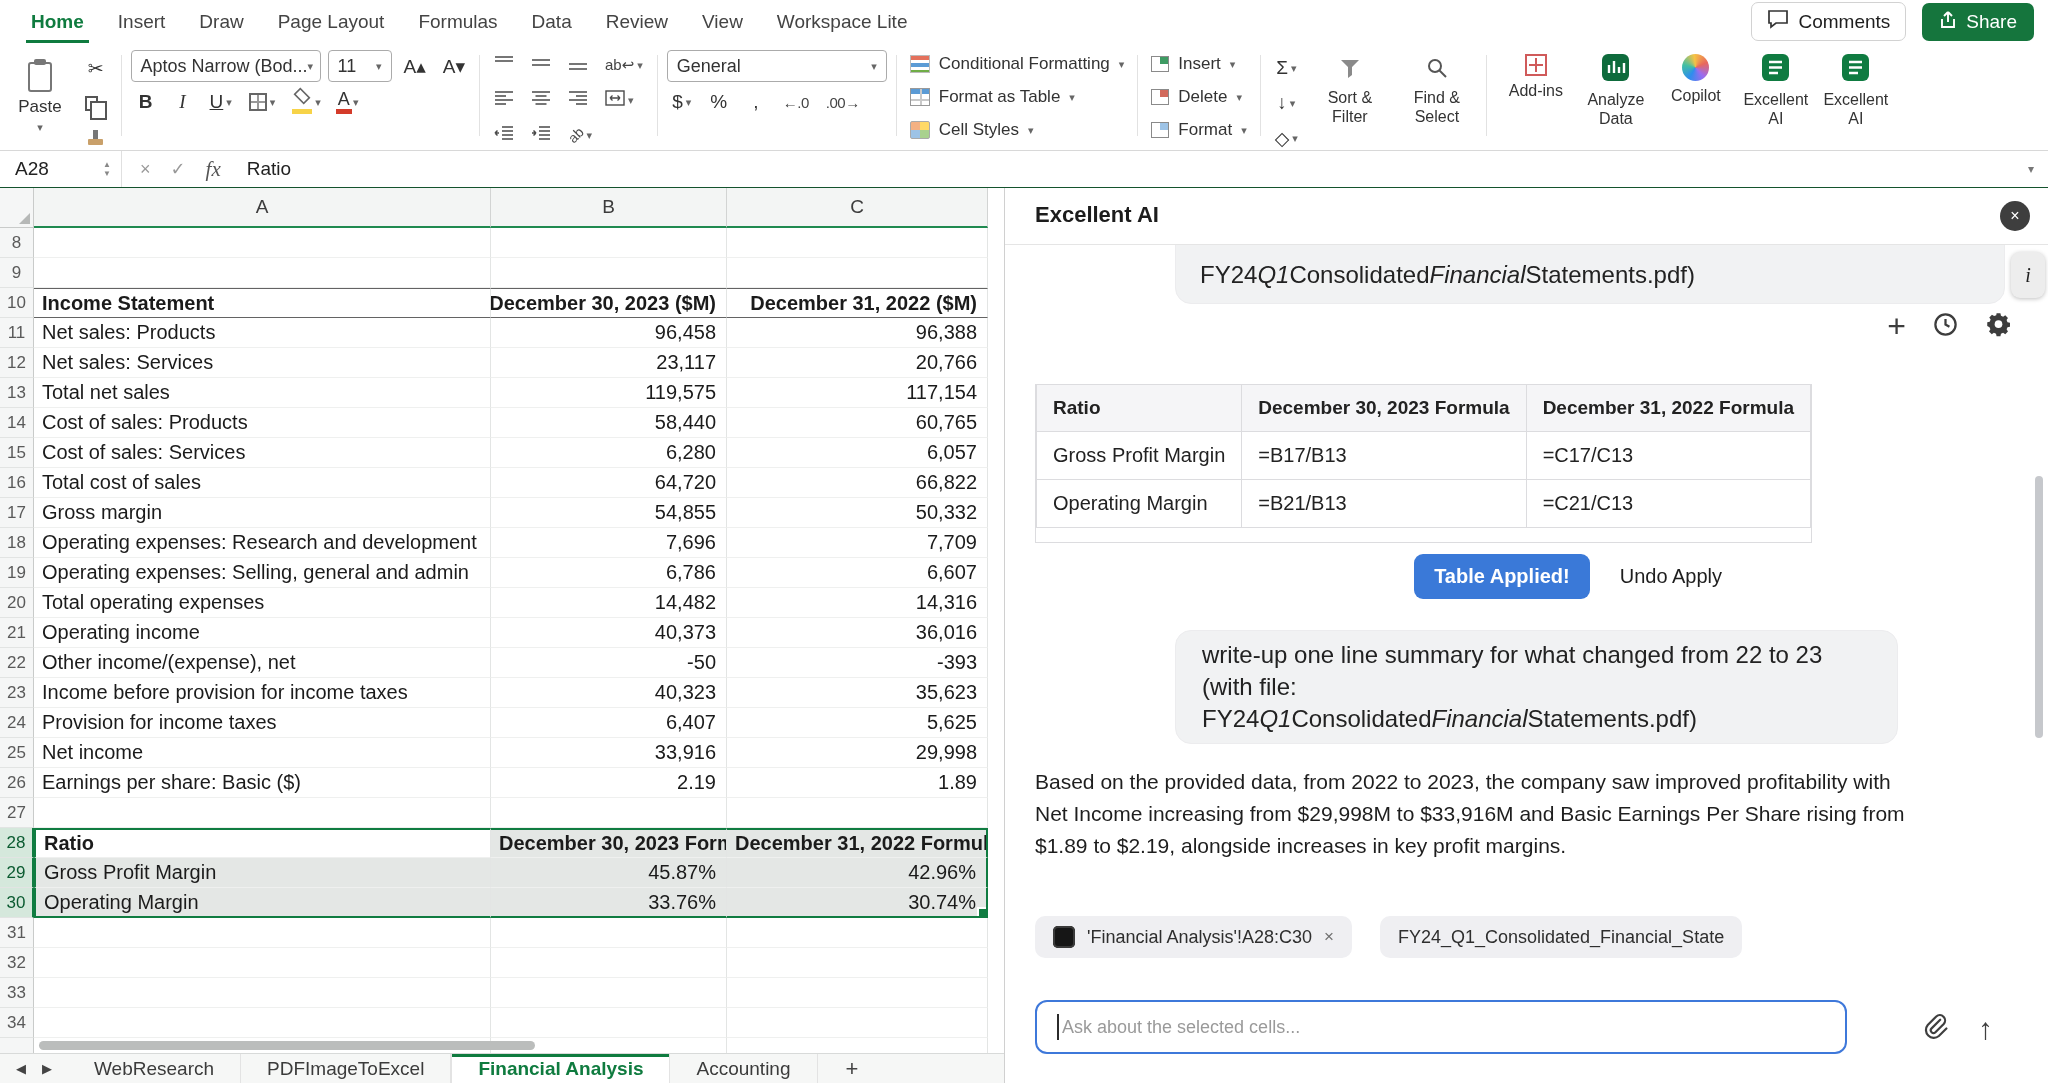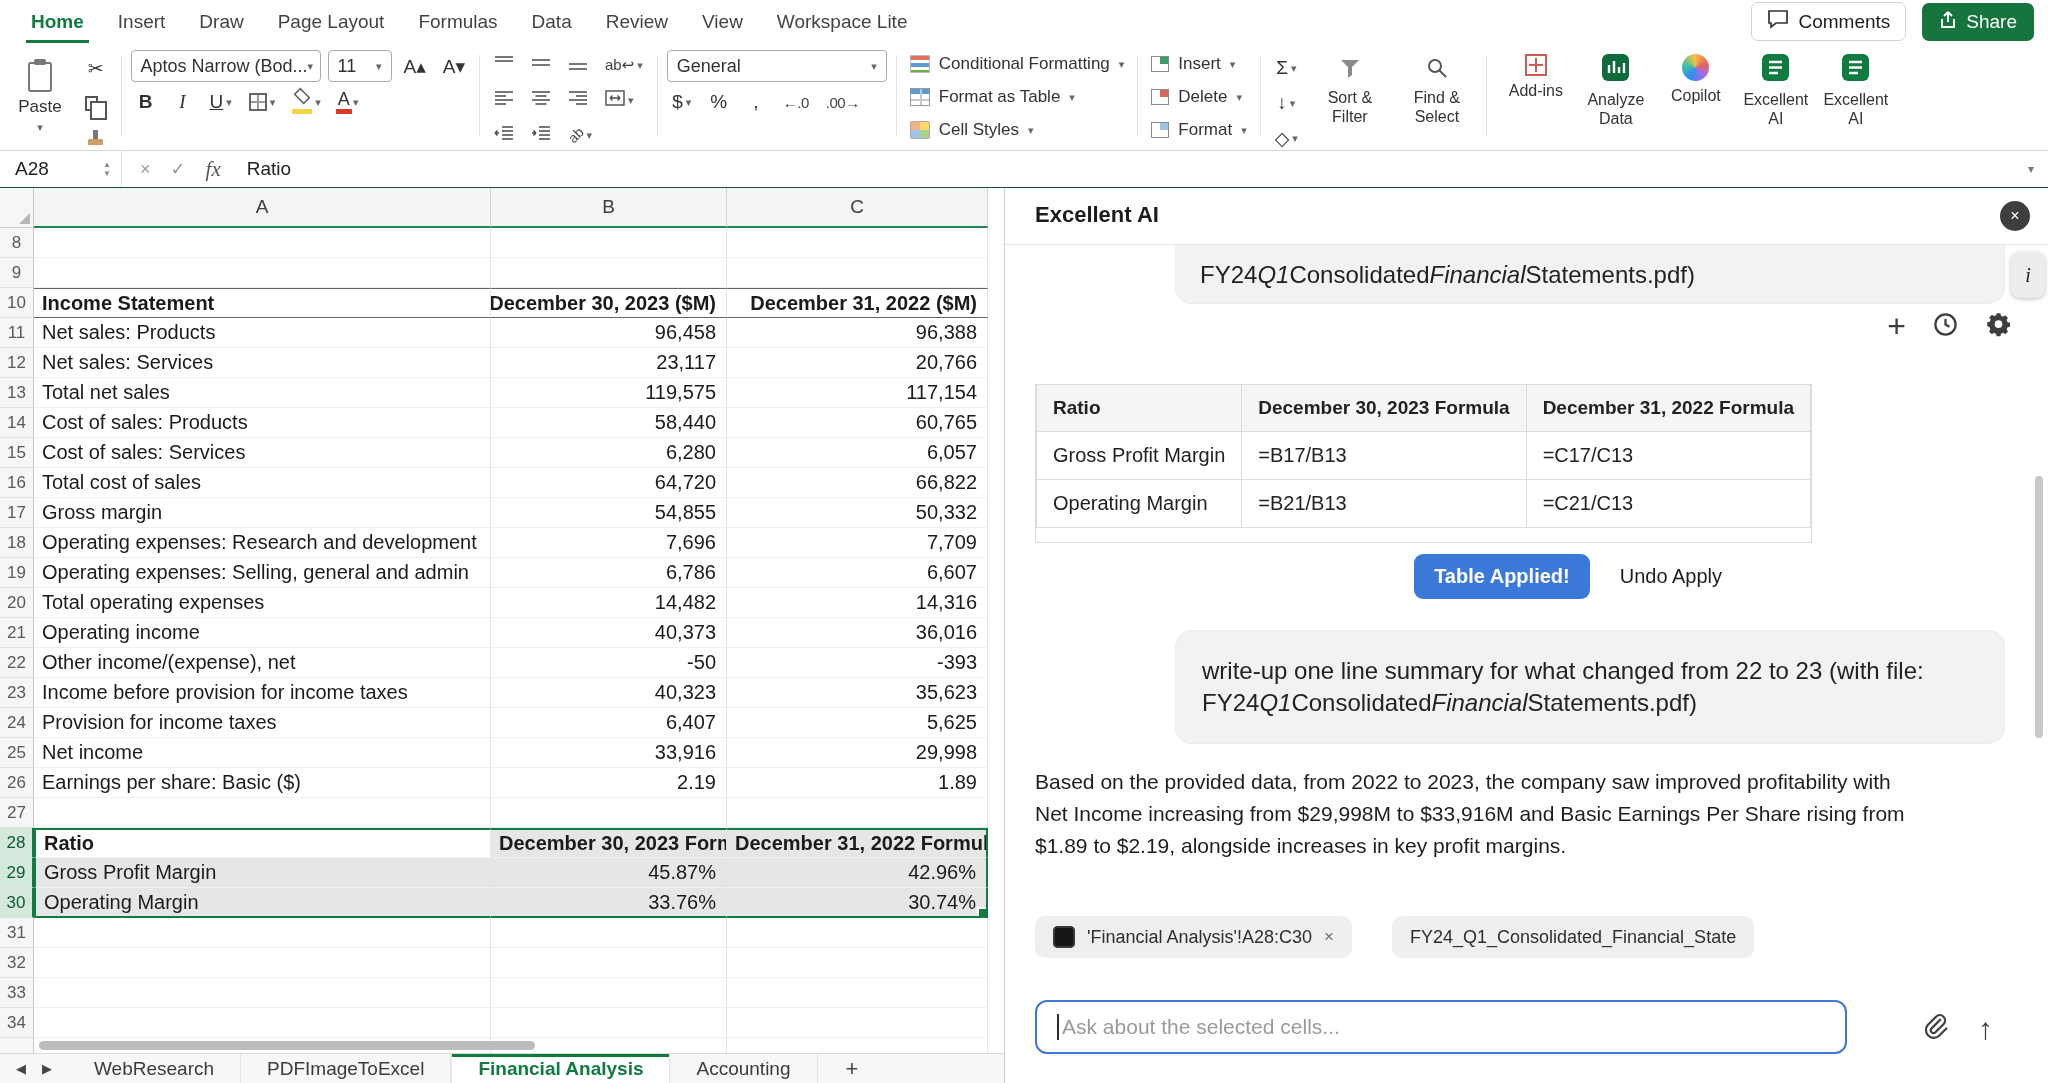--- a/index.html
+++ b/index.html
@@ -103,41 +103,41 @@
 .add-sheet{display:flex;align-items:center;padding:0 20px;font-size:22px;color:#444;margin-left:8px}
 
 
 .pane{flex:1;position:relative;background:#fff;overflow:hidden}
 .pane-head{position:absolute;top:0;left:0;right:0;height:57px;border-bottom:1px solid #E5E5E5;background:#fff;z-index:5}
 .pane-title{position:absolute;left:30px;top:14px;font-size:22px;font-weight:700;color:#1C1C1C}
 .pane-close{position:absolute;top:13px;right:18px;width:30px;height:30px;border-radius:50%;background:#3E3E3E;color:#fff;display:flex;align-items:center;justify-content:center;font-size:16px;z-index:6}
 .info-btn{position:absolute;top:64px;right:3px;width:34px;height:46px;background:#EDEDED;border-radius:9px;box-shadow:0 1px 4px rgba(0,0,0,.25);display:flex;align-items:center;justify-content:center;font-size:20px;font-style:italic;font-family:"Liberation Serif",serif;color:#222;z-index:6}
 .bubble{position:absolute;background:#F1F2F3;border:1px solid #ECECEE;border-radius:16px;font-size:24px;color:#222;line-height:32px;z-index:1}
 .b1{left:170px;top:38px;width:830px;height:78px;padding:0 24px 12px;display:flex;align-items:flex-end}
-.b2{left:170px;top:442px;width:830px;padding:24px 26px}
+.b2{left:170px;top:442px;width:723px;padding:8px 26px}
 .file-echo i{font-style:italic}
 .top-icons{position:absolute;top:122px;right:36px;display:flex;gap:26px;align-items:center;color:#3D3D3D;z-index:2}
 .plus-icon{font-size:32px;line-height:1;color:#3D3D3D}
 .ftable-wrap{position:absolute;left:30px;top:196px;border:1px solid #DCDCDF;border-top:none;padding-bottom:14px;background:#fff}
 .ftable{border-collapse:collapse;color:#222}
 .ftable th{background:#F5F5F7;font-weight:700;text-align:left;font-size:19px;white-space:nowrap}
 .ftable td{font-size:20px;white-space:nowrap}
 .ftable th,.ftable td{border:1px solid #DCDCDF;padding:12px 16px}
 .cw1{width:172px}.cw2{width:262px}.cw3{width:262px}
 .apply-row{position:absolute;left:30px;top:366px;width:697px;display:flex;justify-content:flex-end;align-items:flex-start;gap:20px}
 .applied-btn{background:#3A79D8;color:#fff;font-size:20px;font-weight:700;border-radius:9px;padding:11px 20px}
 .undo-btn{font-size:20px;color:#1E1E1E;padding:11px 10px}
 .resp{position:absolute;left:30px;top:578px;width:872px;font-size:21px;line-height:32px;color:#1E1E1E}
-.chips{position:absolute;left:30px;top:728px;display:flex;gap:40px}
+.chips{position:absolute;left:30px;top:728px;display:flex;gap:28px}
 .chip{display:flex;align-items:center;gap:12px;background:#EFEFF2;border-radius:10px;height:42px;padding:0 18px;font-size:18px;color:#2E2E2E;white-space:nowrap}
 .chip-swatch{width:22px;height:22px;background:#161616;border-radius:5px;box-shadow:inset 0 0 0 2px #3A3A3A}
 .chip-close{color:#707070;font-size:17px}
 .ask-input{position:absolute;left:30px;top:812px;width:812px;height:54px;border:2.5px solid #3E78DA;border-radius:12px;background:#fff;display:flex;align-items:center;padding:0 20px}
 .caret{width:2px;height:26px;background:#2B2B2B}
-.placeholder{font-size:21px;color:#9A9A9A;margin-left:3px;white-space:nowrap}
+.placeholder{font-size:18px;color:#9A9A9A;margin-left:3px;white-space:nowrap}
 .input-actions{position:absolute;top:824px;left:916px;display:flex;gap:30px;align-items:center}
 .send-arrow{font-size:30px;color:#3F3F3F;font-weight:700;line-height:1}
 .pane-scroll{position:absolute;right:5px;top:288px;width:8px;height:262px;border-radius:4px;background:#C6C8CC;z-index:7}
 </style>
 </head>
 <body>
 
 <div class="tabbar">
   <div class="rtab active">Home</div>
   <div class="rtab">Insert</div>

